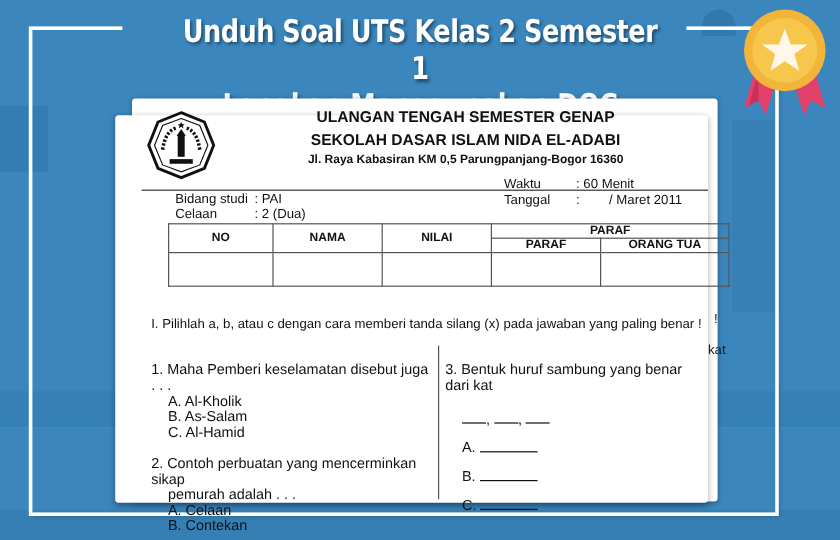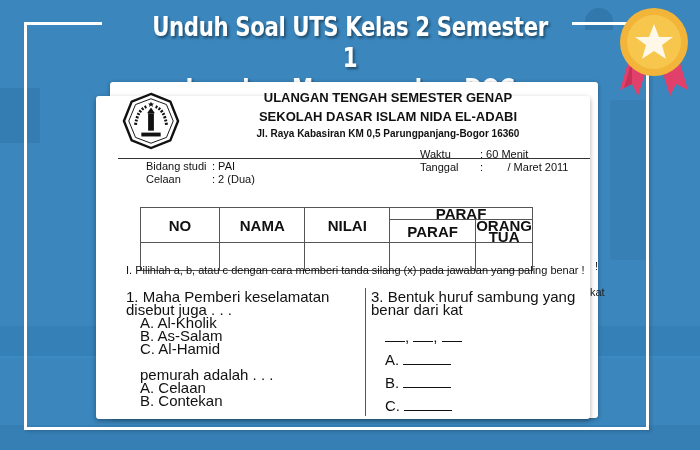--- a/index.html
+++ b/index.html
@@ -45,29 +45,29 @@
   .hdr .l1, .hdr .l2, .hdr .l3 { font-size: 13px; line-height: 19px; }
   .hdr .addr { font-size: 10px; line-height: 14px; margin-top: 1px; }
   .rule { position: absolute; left: 22px; top: 62px; width: 472px; height: 1px; background: #333; }
   .meta { position: absolute; font-size: 11px; line-height: 13px; }
   .meta-left { left: 30px; top: 64px; margin-left: 20px; }
   .meta-right { left: 324px; top: 52px; }
   .meta .row { display: flex; }
   .meta-left .k { width: 66px; }
   .meta-right .k { width: 60px; }
   table.score {
-    position: absolute; left: 44px; top: 111px; width: 393px;
-    border-collapse: collapse; font-size: 15px; font-weight: bold;
+    position: absolute; left: 44px; top: 90px; width: 468px;
+    border-collapse: collapse; font-size: 10px; font-weight: bold;
   }
   table.score td, table.score th { border: 1px solid #555; text-align: center; padding: 0; }
   table.score th { height: 11px; line-height: 11px; }
   table.score .empty td { height: 27px; }
   .instr { position: absolute; left: 30px; top: 168px; font-size: 11px; }
   .divider { position: absolute; left: 269px; top: 192px; width: 1px; height: 128px; background: #555; }
-  .qcol { position: absolute; font-size: 15px; line-height: 13px; }
+  .qcol { position: absolute; font-size: 12px; line-height: 13px; margin-top: 12px; }
   .qleft { left: 30px; top: 194px; width: 236px; }
   .qright { left: 275px; top: 194px; width: 218px; }
   .opt { padding-left: 14px; }
   .gap { height: 13px; }
   .blank { display: inline-block; width: 48px; border-bottom: 1px solid #111; height: 10px; vertical-align: baseline; }
   .sblank { display: inline-block; width: 20px; border-bottom: 1px solid #111; height: 10px; }
   .stray { position: absolute; font-size: 11px; color: #222; }
   .medal { position: absolute; left: 614px; top: 4px; width: 80px; height: 96px; }
 </style>
 </head>
@@ -167,20 +167,21 @@
   <div class="instr">I. Pilihlah a, b, atau c dengan cara memberi tanda silang (x) pada jawaban yang paling benar !</div>
 
   <div class="divider"></div>
 
   <div class="qcol qleft">
     <div>1.  Maha Pemberi keselamatan disebut juga . . .</div>
     <div class="opt">A. Al-Kholik</div>
     <div class="opt">B. As-Salam</div>
     <div class="opt">C. Al-Hamid</div>
     <div class="gap"></div>
+    <div>2. Contoh perbuatan yang mencerminkan sikap</div>
     <div class="opt">pemurah adalah . . .</div>
     <div class="opt">A. Celaan</div>
     <div class="opt">B. Contekan</div>
   </div>
 
   <div class="qcol qright">
     <div>3. Bentuk huruf sambung yang benar dari kat</div>
     <div style="height:14px"></div>
     <div class="opt"><span class="sblank"></span>, <span class="sblank"></span>, <span class="sblank"></span></div>
     <div style="height:10px"></div>

